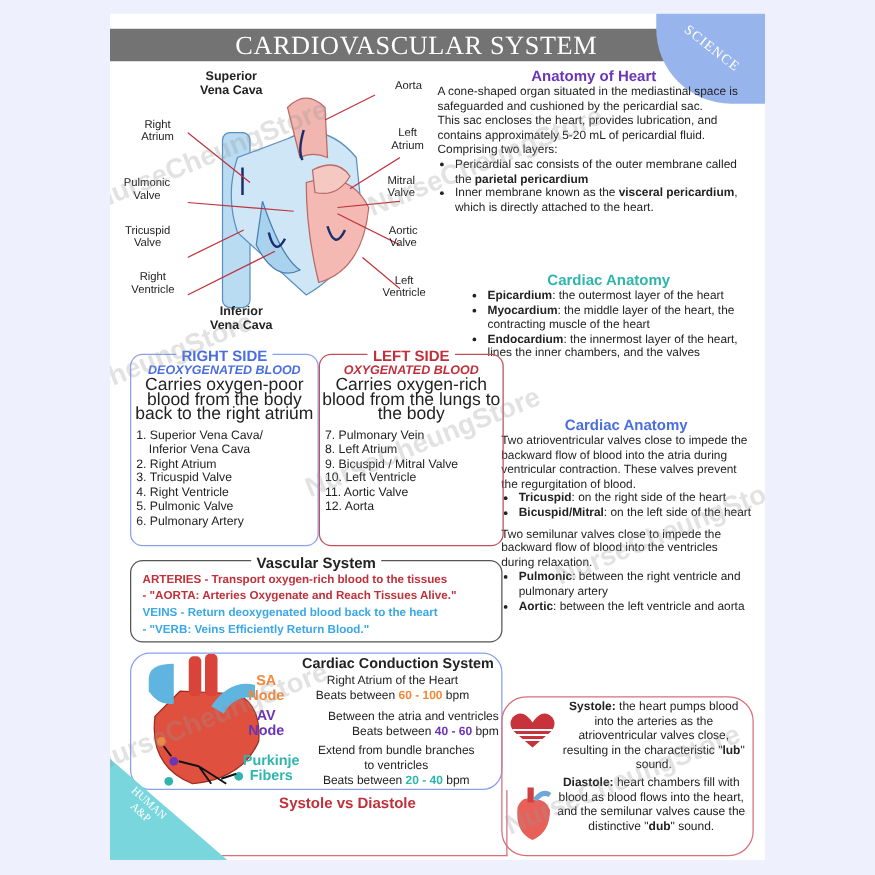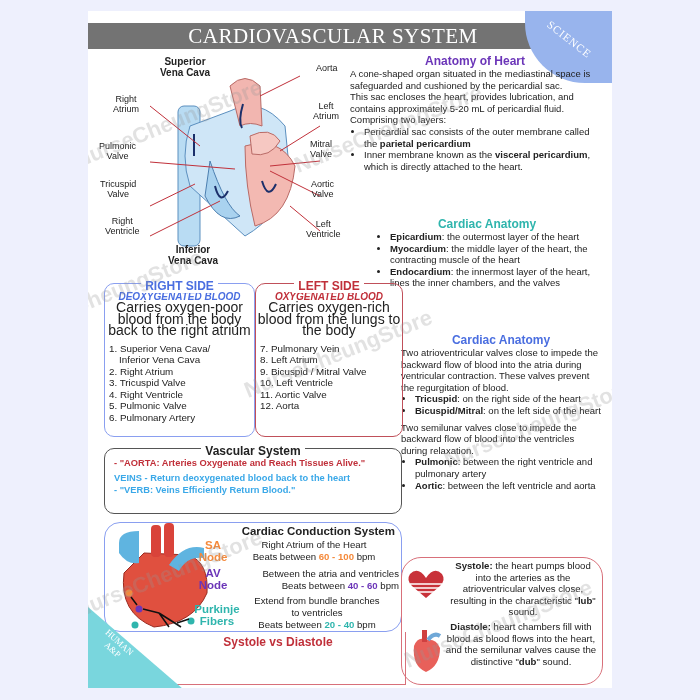--- a/index.html
+++ b/index.html
@@ -189,20 +189,21 @@
       <div>9. Bicuspid / Mitral Valve</div>
       <div>10. Left Ventricle</div>
       <div>11. Aortic Valve</div>
       <div>12. Aorta</div>
     </div>
   </div>
 
   <div class="box vasc">
     <div class="box-title"><span>Vascular System</span></div>
     <div style="height:8px"></div>
+    <div class="vline" style="color:#c0303a">ARTERIES - Transport oxygen-rich blood to the tissues</div>
     <div class="vline" style="color:#c0303a">- "AORTA: Arteries Oxygenate and Reach Tissues Alive."</div>
     <div class="vline" style="color:#3aa8e8;margin-top:2px">VEINS - Return deoxygenated blood back to the heart</div>
     <div class="vline" style="color:#3aa8e8">- "VERB: Veins Efficiently Return Blood."</div>
   </div>
 
   <div class="box cond">
     <svg style="position:absolute;left:4px;top:0px;width:110px;height:106px" viewBox="0 0 110 106">
       <path d="M15 50 Q10 90 45 104 Q85 100 98 70 Q100 40 80 32 L35 30 Z" fill="#e0503f" stroke="#9a2a20"></path>
       <rect x="42" y="2" width="10" height="32" rx="4" fill="#d9433a"></rect>
       <rect x="55" y="0" width="10" height="34" rx="4" fill="#d9433a"></rect>

